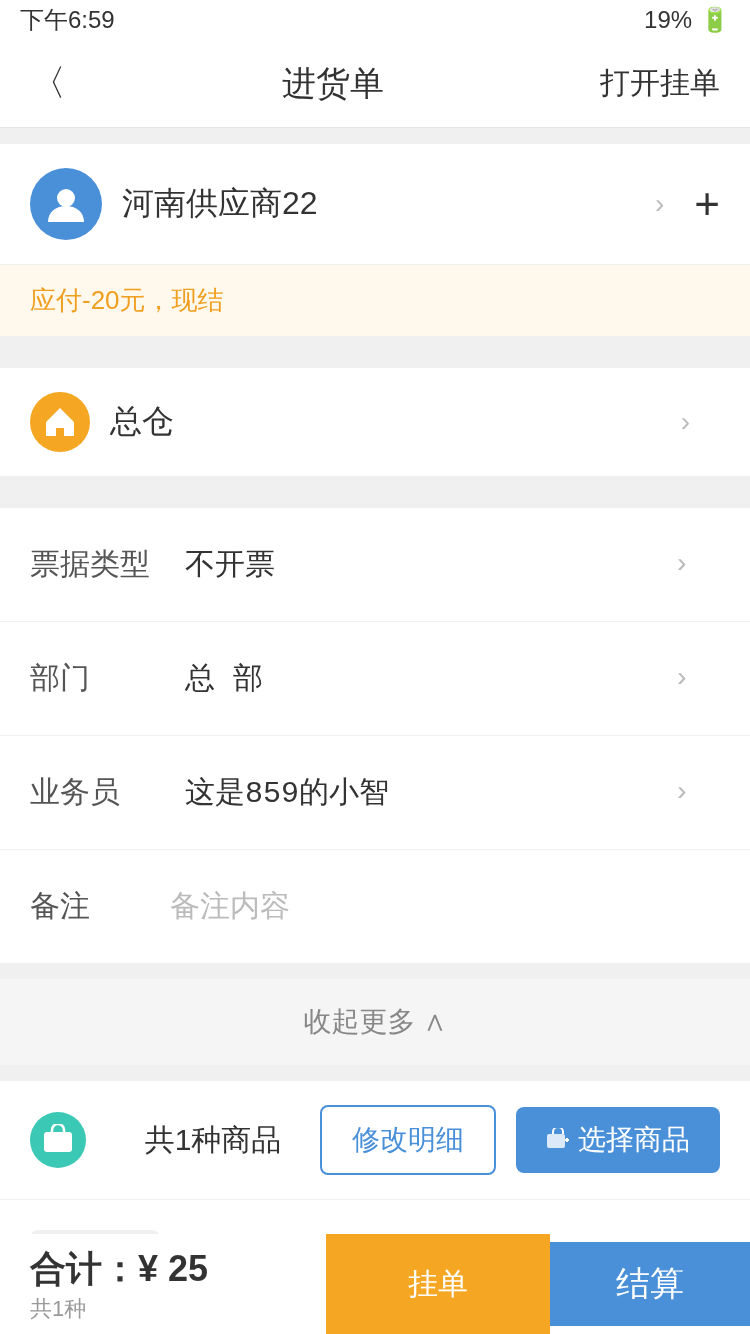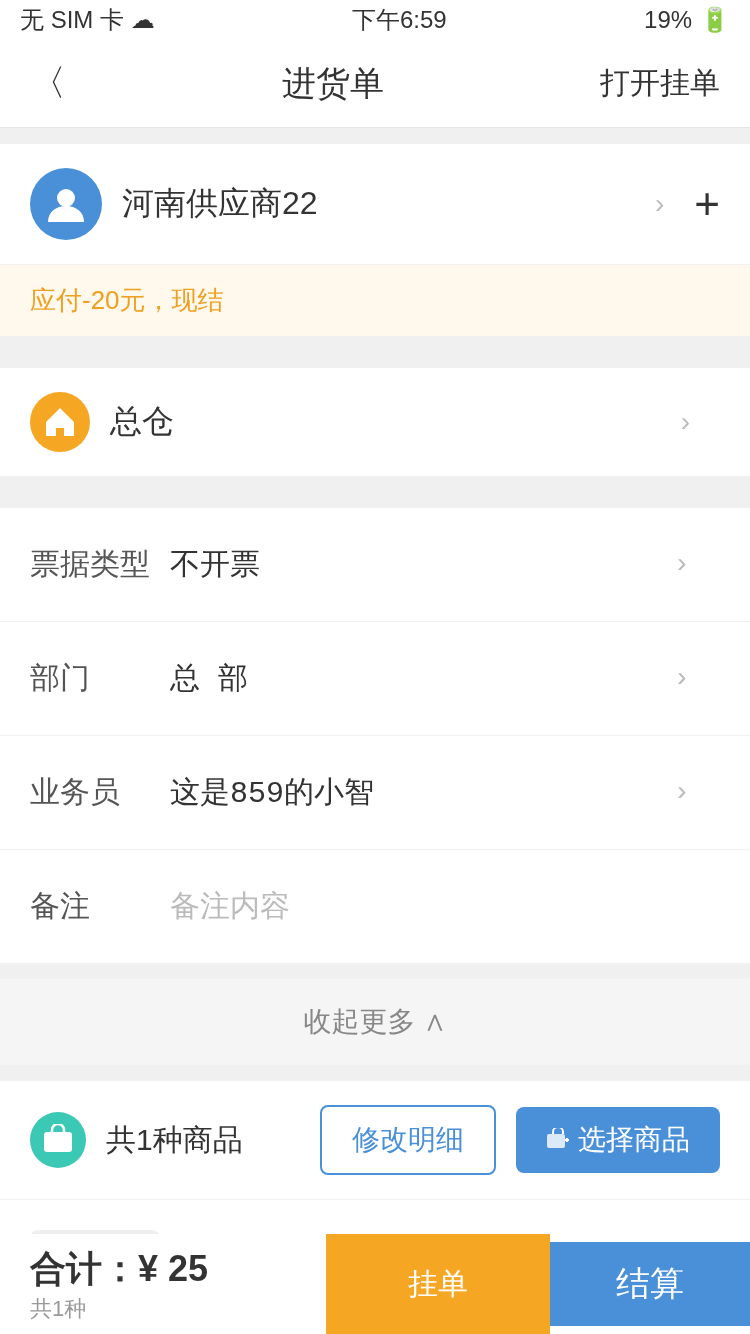--- a/index.html
+++ b/index.html
@@ -136,20 +136,21 @@
     .form-label {
       font-size: 30px;
       color: #555;
       width: 140px;
       flex-shrink: 0;
     }
     .form-value {
       flex: 1;
       font-size: 30px;
       color: #333;
+      margin-left: 15px;
     }
     .form-placeholder {
       flex: 1;
       font-size: 30px;
       color: #bbb;
     }
     .form-row:last-child { border-bottom: none; }
 
     
     .collapse-bar {
@@ -176,20 +177,21 @@
       display: flex;
       align-items: center;
       justify-content: center;
       margin-right: 20px;
       flex-shrink: 0;
     }
     .product-count-text {
       flex: 1;
       font-size: 30px;
       color: #333;
+      text-align: center;
     }
     .btn-outline {
       border: 2px solid #4a90d9;
       color: #4a90d9;
       background: #fff;
       border-radius: 8px;
       padding: 14px 30px;
       font-size: 28px;
       margin-right: 20px;
     }
@@ -290,23 +292,20 @@
       align-items: center;
       justify-content: center;
     }
 
     .divider { height: 16px; background: #f0f0f0; }
   </style>
 </head>
 <body>
 
 <div class="status-bar">
-  <div class="status-left">
-    <span>无 SIM 卡 ☁</span>
-  </div>
   <div>下午6:59</div>
   <div class="status-right">
     <span>19%</span>
     <span>🔋</span>
   </div>
 </div>
 
 <div class="nav-bar">
   <div class="nav-back">〈</div>
   <div class="nav-title">进货单</div>

